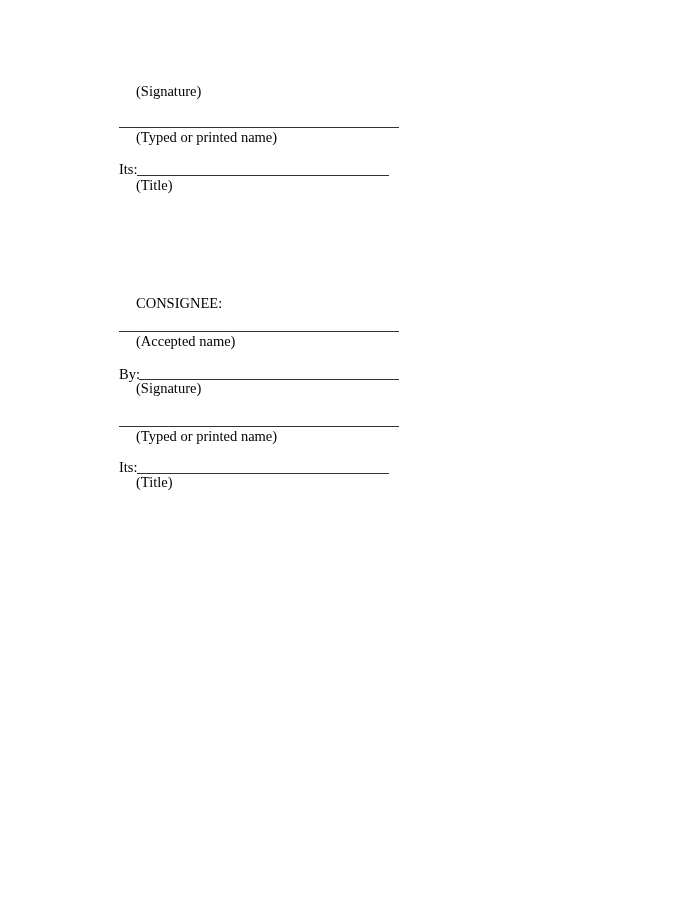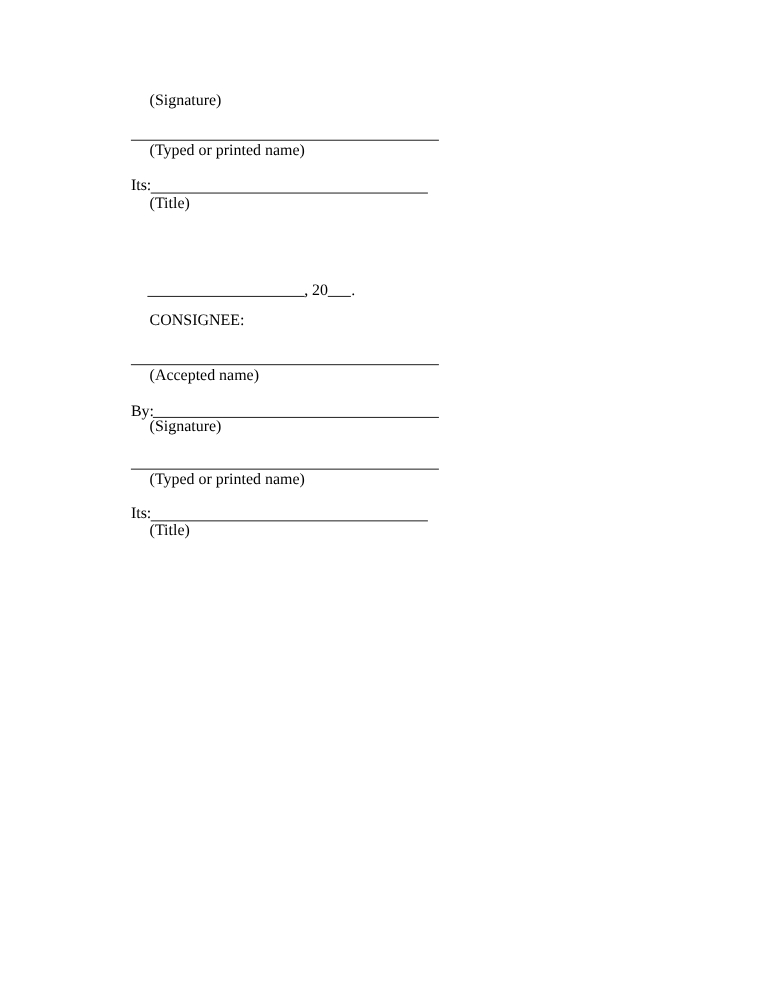--- a/index.html
+++ b/index.html
@@ -48,25 +48,22 @@
 
   <div class="t" style="left:119px; top:83px;">(Signature)</div>
 
   <div class="rule" style="left:102px; top:127px; width:280px;"></div>
   <div class="t" style="left:119px; top:129px;">(Typed or printed name)</div>
 
   <div class="t" style="left:102px; top:161px;">Its:</div>
   <div class="rule" style="left:120px; top:175px; width:252px;"></div>
   <div class="t" style="left:119px; top:177px;">(Title)</div>
 
-  <div class="t" style="left:102px; top:240px;">
-    <span class="inline-rule" style="width:143px;"></span><span>, 20</span><span class="inline-rule" style="width:21px;"></span><span>.</span>
-  </div>
 
-  <div class="t" style="left:119px; top:283px;">CONSIGNEE:</div>
+  <div class="t" style="left:119px; top:295px;">CONSIGNEE:</div>
 
   <div class="rule" style="left:102px; top:331px; width:280px;"></div>
   <div class="t" style="left:119px; top:333px;">(Accepted name)</div>
 
   <div class="t" style="left:102px; top:366px;text-align:center;">By:</div>
   <div class="rule" style="left:122px; top:379px; width:260px;"></div>
   <div class="t" style="left:119px; top:380px;">(Signature)</div>
 
   <div class="rule" style="left:102px; top:426px; width:280px;"></div>
   <div class="t" style="left:119px; top:428px;">(Typed or printed name)</div>

